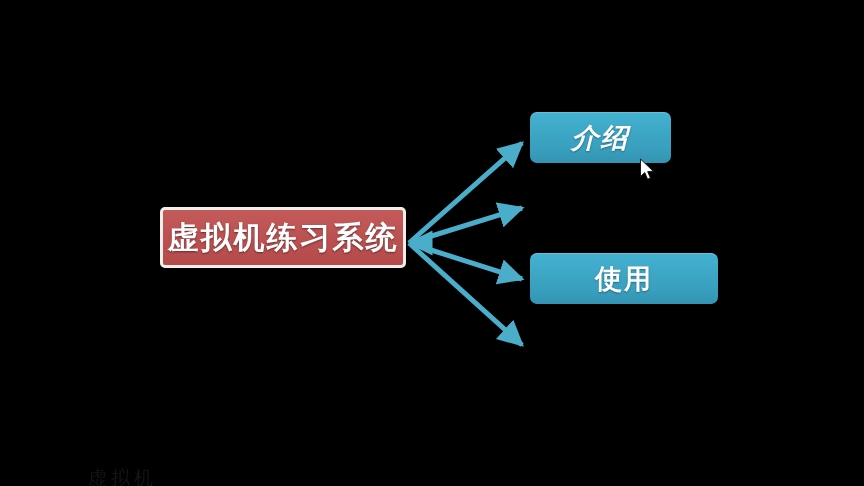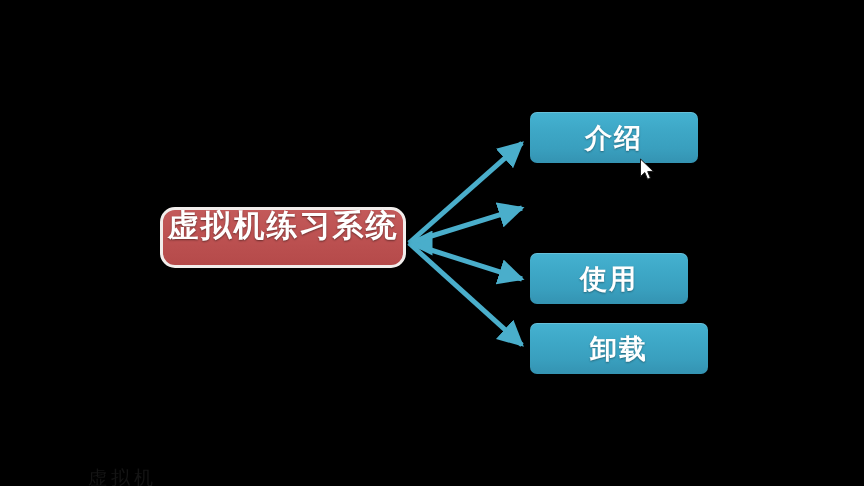--- a/index.html
+++ b/index.html
@@ -29,26 +29,26 @@
     top: 0;
     width: 864px;
     height: 486px;
     pointer-events: none;
   }
 
   
   .root-node {
     position: absolute;
     display: flex;
-    align-items: flex-start;
+    align-items: center;
     justify-content: center;
     box-sizing: border-box;
     background: linear-gradient(to bottom, #c35a5a 0%, #bd5252 45%, #b54a4a 100%);
     border: 3px solid #f2eeec;
-    border-radius: 15px;
+    border-radius: 5px;
     box-shadow: 0 2px 5px rgba(0,0,0,0.55);
   }
   .root-label {
     color: #ffffff;
     font-size: 31px;
     font-weight: 700;
     letter-spacing: 2px;
     line-height: 1;
     text-shadow: 0 1px 2px rgba(0,0,0,0.45);
     white-space: nowrap;
@@ -123,32 +123,29 @@
       <line x1="409" y1="243" x2="522" y2="279" marker-end="url(#arrowRight)"></line>
 
       <line x1="409" y1="243" x2="522" y2="345" marker-end="url(#arrowRight)"></line>
     </g>
   </svg>
 
   <div class="root-node" style="left:160px; top:207px; width:246px; height:61px;">
     <span class="root-label">虚拟机练习系统</span>
   </div>
 
-  <div class="leaf-node" style="left:530px; top:112px; width:168px; height:51px;">
+  <div class="leaf-node" style="left:530px; top:112px; width:141px; height:51px;font-style:italic;">
     <span class="leaf-label">介绍</span>
   </div>
 
 
-  <div class="leaf-node" style="left:530px; top:253px; width:158px; height:51px;">
+  <div class="leaf-node" style="left:530px; top:253px; width:188px; height:51px;">
     <span class="leaf-label">使用</span>
   </div>
 
-  <div class="leaf-node" style="left:530px; top:323px; width:178px; height:51px;">
-    <span class="leaf-label">卸载</span>
-  </div>
 
   <div class="watermark" style="left:88px; top:468px;">虚拟机</div>
 
   <svg id="cursor" style="left:639px; top:158px;" viewBox="0 0 17 24">
     <path d="M1.5 1 L1.5 18.5 L5.8 14.6 L8.6 21.2 L11.4 20.0 L8.7 13.6 L14.3 13.3 Z" fill="#ffffff" stroke="#1a1a1a" stroke-width="1"></path>
   </svg>
 
 </div>
 
 </body></html>

